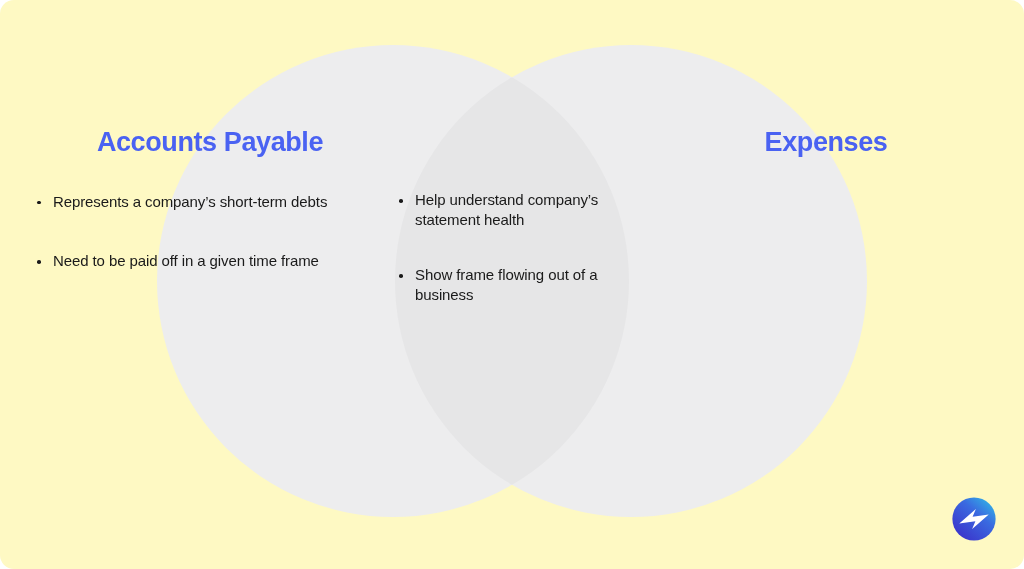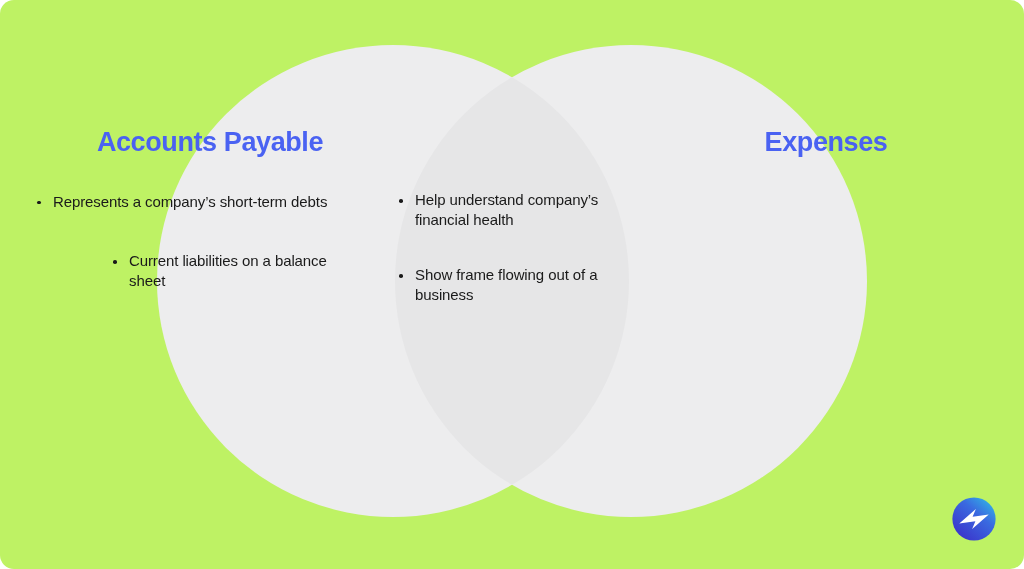--- a/index.html
+++ b/index.html
@@ -12,21 +12,21 @@
     width: 1024px;
     height: 569px;
     overflow: hidden;
     font-family: "Liberation Sans", sans-serif;
   }
 
   #canvas {
     position: relative;
     width: 1024px;
     height: 569px;
-    background: #bef264;
+    background: #fef9c3;
     border-radius: 14px;
     overflow: hidden;
   }
 
   
   .venn-layer {
     position: absolute;
     inset: 0;
     pointer-events: none;
   }
@@ -125,27 +125,27 @@
   <div class="venn-layer">
     <div class="venn-circle left"></div>
     <div class="venn-circle right"></div>
     <div class="venn-lens"></div>
   </div>
 
   <div class="col col-left">
     <h2 class="venn-title">Accounts Payable</h2>
     <ul class="bullets">
       <li class="indent-0">Represents a company’s short-term debts</li>
-      <li class="indent-2">Current liabilities on a balance sheet</li>
+      <li class="indent-0">Need to be paid off in a given time frame</li>
     </ul>
   </div>
 
   <div class="col col-center">
     <ul class="bullets">
-      <li class="indent-0">Help understand company’s financial health</li>
+      <li class="indent-0">Help understand company’s statement health</li>
       <li class="indent-0">Show frame flowing out of a business</li>
     </ul>
   </div>
 
   <div class="col col-right">
     <h2 class="venn-title">Expenses</h2>
     <ul class="bullets">
     </ul>
   </div>
 

